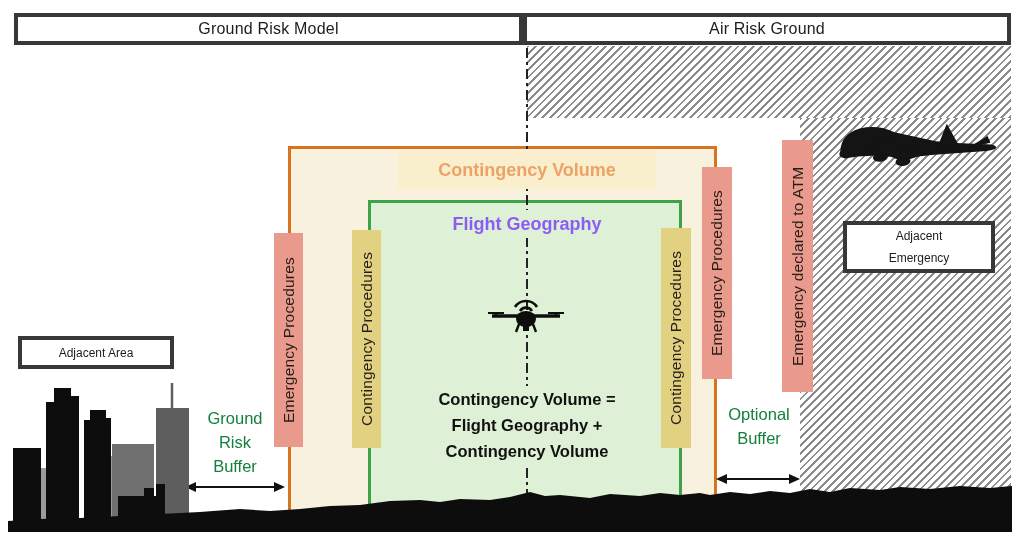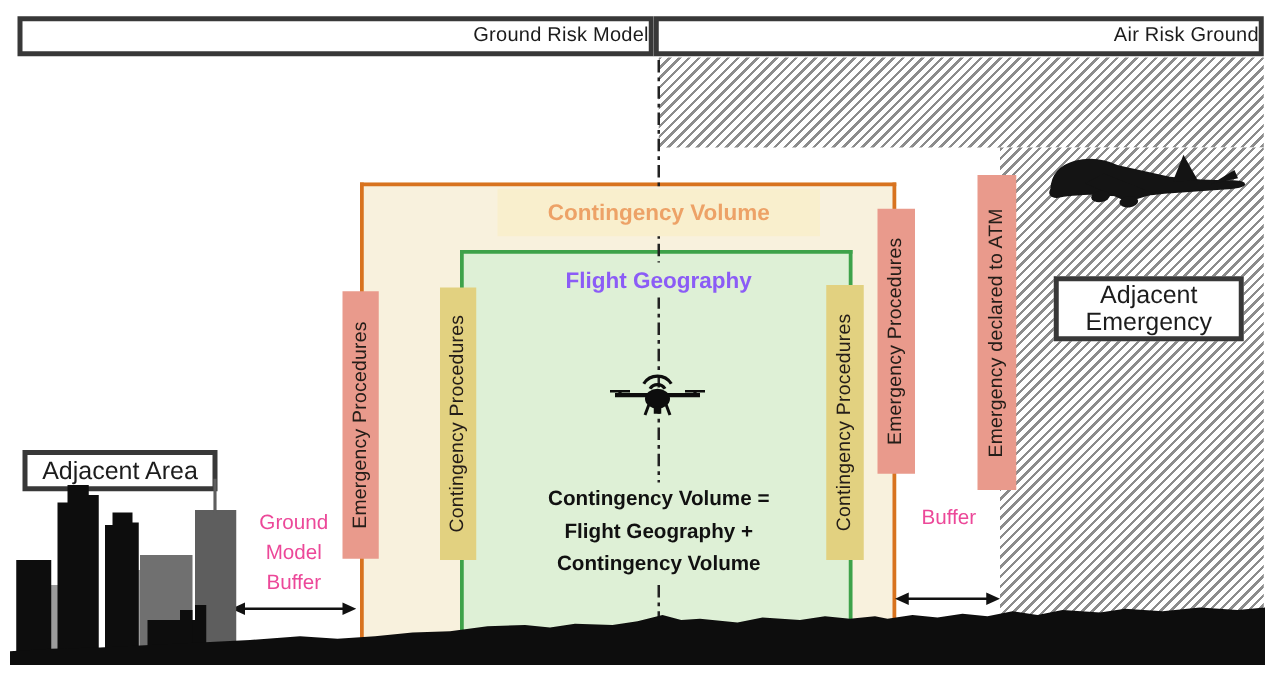--- a/index.html
+++ b/index.html
@@ -1,20 +1,20 @@
 <!DOCTYPE html>
 <html><head>
 <meta charset="utf-8">
 <style>
   html,body{margin:0;padding:0;background:#fff;}
   #canvas{position:relative;width:1024px;height:542px;background:#ffffff;overflow:hidden;
           font-family:"Liberation Sans", sans-serif;color:#1c1c1c;}
   .abs{position:absolute;}
   
-  .hdr{border:4px solid #383838;background:#fff;display:flex;align-items:center;justify-content:flex-end;
+  .hdr{border:4px solid #383838;background:#fff;display:flex;align-items:center;justify-content:center;
        font-size:16px;letter-spacing:.2px;}
   
   .hatch{background:repeating-linear-gradient(135deg,#8c8c8c 0 2px,#ffffff 2px 5.5px);}
   
   .vol{box-sizing:border-box;}
   #contingency-box{left:288px;top:146px;width:429px;height:366px;background:#f8f1dd;
        border:3px solid #d8731f;border-bottom:none;}
   #flight-box{left:368px;top:200px;width:314px;height:312px;background:#def0d6;
        border:3px solid #3ea24a;border-bottom:none;}
   #contingency-volume-label{left:398px;top:151px;width:258px;height:38px;background:#f9efcd;
@@ -24,22 +24,22 @@
   #operational-volume-text{left:398px;top:386px;width:258px;background:#def0d6;color:#111;
        font-weight:bold;font-size:16.5px;line-height:26px;text-align:center;}
   
   .vbar{display:flex;align-items:center;justify-content:center;
         writing-mode:vertical-rl;transform:rotate(180deg);
         font-size:15.5px;color:#241d18;letter-spacing:.2px;}
   .pink{background:#e99a8c;}
   .gold{background:#e2d180;}
   
   .tagbox{border:4px solid #383838;background:#fff;display:flex;flex-direction:column;
-          align-items:center;justify-content:center;font-size:20px;line-height:22px;}
-  .buffer-label{font-size:16.5px;line-height:24px;text-align:center;color:#ec4899;}
+          align-items:center;justify-content:center;font-size:12px;line-height:22px;}
+  .buffer-label{font-size:16.5px;line-height:24px;text-align:center;color:#15803d;}
   svg{display:block;}
 </style>
 </head>
 <body>
 
 <div id="canvas">
 
   <div class="abs hatch" style="left:527px;top:46px;width:484px;height:72px;"></div>
   <div class="abs hatch" style="left:800px;top:118px;width:211px;height:380px;"></div>
 
@@ -92,40 +92,41 @@
     <g fill="#141414" transform="rotate(-7 88 36)">
       <path d="M14,34 Q17,17 36,14 Q55,12 70,22 L110,36 Q135,42 160,45 Q170,46.5 169,49.5 Q168,52.5 152,51.5 L104,49 Q72,49 50,43 Q28,41 18,42 Q10,40 14,34 Z"></path>
       <path d="M58,27 L96,48 L74,52 L42,33 Z"></path>
       <ellipse cx="53" cy="45" rx="7.5" ry="4.5"></ellipse>
       <ellipse cx="75" cy="52" rx="7.5" ry="4.5"></ellipse>
       <path d="M112,40 L123,20 L132,42 Z"></path>
       <path d="M142,46 L162,37 L164,44 Z"></path>
     </g>
   </svg>
 
-  <div class="abs tagbox" style="left:18px;top:336px;width:148px;height:25px;margin-top:24px;">
+  <div class="abs tagbox" style="left:18px;top:336px;width:148px;height:25px;">
     <span>Adjacent Area</span>
   </div>
   <div class="abs tagbox" style="left:843px;top:221px;width:144px;height:44px;">
     <span>Adjacent</span>
     <span>Emergency</span>
   </div>
 
   <div class="abs buffer-label" style="left:185px;top:406px;width:100px;">
     <div>Ground</div>
-    <div>Model</div>
+    <div>Risk</div>
     <div>Buffer</div>
   </div>
   <svg class="abs" style="left:185px;top:478px;" width="100" height="18" viewBox="0 0 100 18">
     <line x1="4" y1="9" x2="96" y2="9" stroke="#111" stroke-width="2"></line>
     <polygon points="0,9 11,4 11,14" fill="#111"></polygon>
     <polygon points="100,9 89,4 89,14" fill="#111"></polygon>
   </svg>
 
   <div class="abs buffer-label" style="left:710px;top:402px;width:98px;">
+    <div>Optional</div>
     <div>Buffer</div>
   </div>
   <svg class="abs" style="left:716px;top:470px;" width="84" height="18" viewBox="0 0 84 18">
     <line x1="4" y1="9" x2="80" y2="9" stroke="#111" stroke-width="2"></line>
     <polygon points="0,9 11,4 11,14" fill="#111"></polygon>
     <polygon points="84,9 73,4 73,14" fill="#111"></polygon>
   </svg>
 
   <svg class="abs" style="left:6px;top:378px;" width="190" height="152" viewBox="0 0 190 152">
     <rect x="24" y="90" width="38" height="62" fill="#9c9c9c"></rect>

